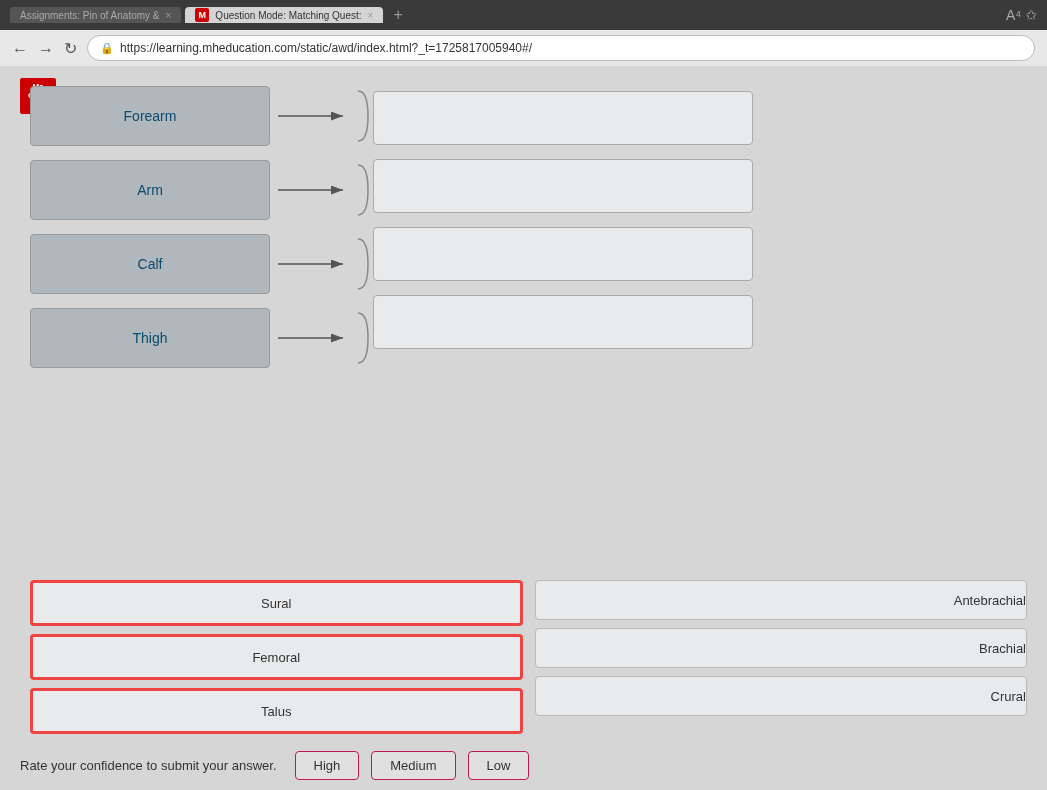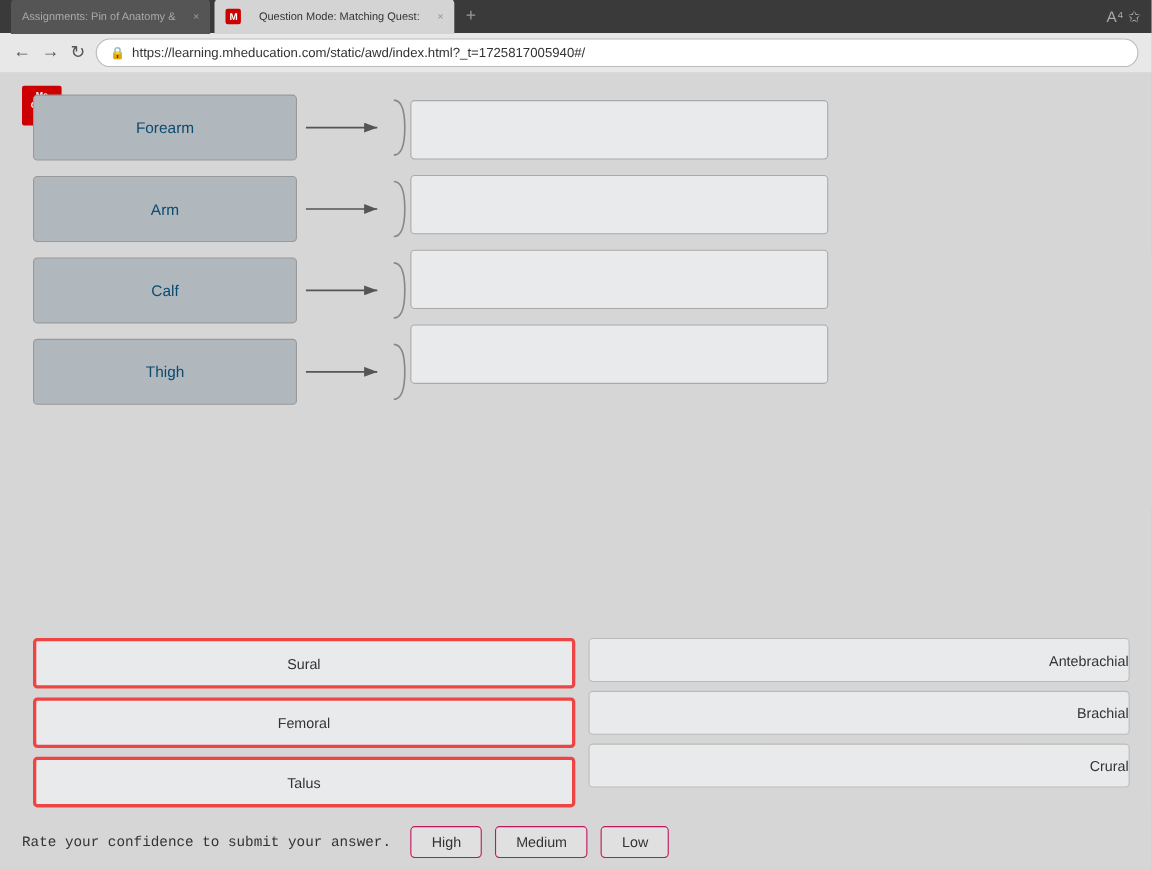--- a/index.html
+++ b/index.html
@@ -30,22 +30,22 @@
     }
 
     .tab {
       background: #555;
       color: #ccc;
       font-size: 11px;
       padding: 4px 10px;
       border-radius: 4px 4px 0 0;
       display: flex;
       align-items: center;
-      gap: 16px;
-      height: 32px;
+      gap: 6px;
+      height: 16px;
     }
 
     .tab.active {
       background: #d4d4d4;
       color: #333;
     }
 
     .tab-icon-m {
       background: #cc0000;
       color: white;
@@ -203,21 +203,20 @@
       display: flex;
       align-items: center;
       padding: 0 20px;
       gap: 12px;
     }
 
     .confidence-label {
       font-size: 13px;
       color: #333;
       margin-right: 6px;
-      font-family: Liberation Mono, monospace;
     }
 
     .confidence-btn {
       background: #e0e0e0;
       border: 1px solid #be185d;
       border-radius: 4px;
       padding: 6px 18px;
       font-size: 13px;
       color: #333;
       cursor: pointer;

